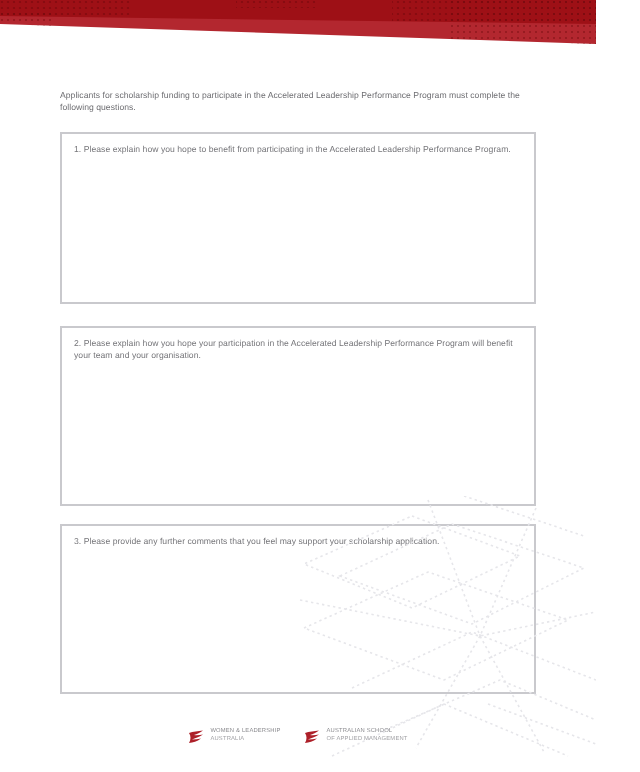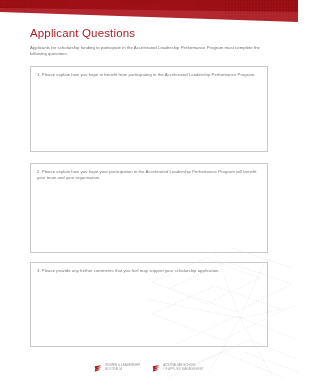--- a/index.html
+++ b/index.html
@@ -156,21 +156,20 @@
         <rect x="118" y="0" width="40" height="4" fill="url(#dots)"></rect>
         <rect x="196" y="0" width="102" height="12" fill="url(#dots)"></rect>
       </g>
       <g clip-path="url(#clipLight)" opacity="0.5">
         <rect x="224" y="0" width="74" height="22" fill="url(#dots)"></rect>
         <rect x="0" y="6" width="26" height="8" fill="url(#dots)"></rect>
       </g>
     </svg>
   </div>
 
-  <div class="title">Applicant Questions</div>
 
   <div class="intro">Applicants for scholarship funding to participate in the Accelerated Leadership Performance Program must complete the following questions.</div>
 
   <div class="qbox" id="qbox-1">
     <div class="qtext">
       <span class="qnum">1.</span>
       <span>Please explain how you hope to benefit from participating in the Accelerated Leadership Performance Program.</span>
     </div>
   </div>
 

